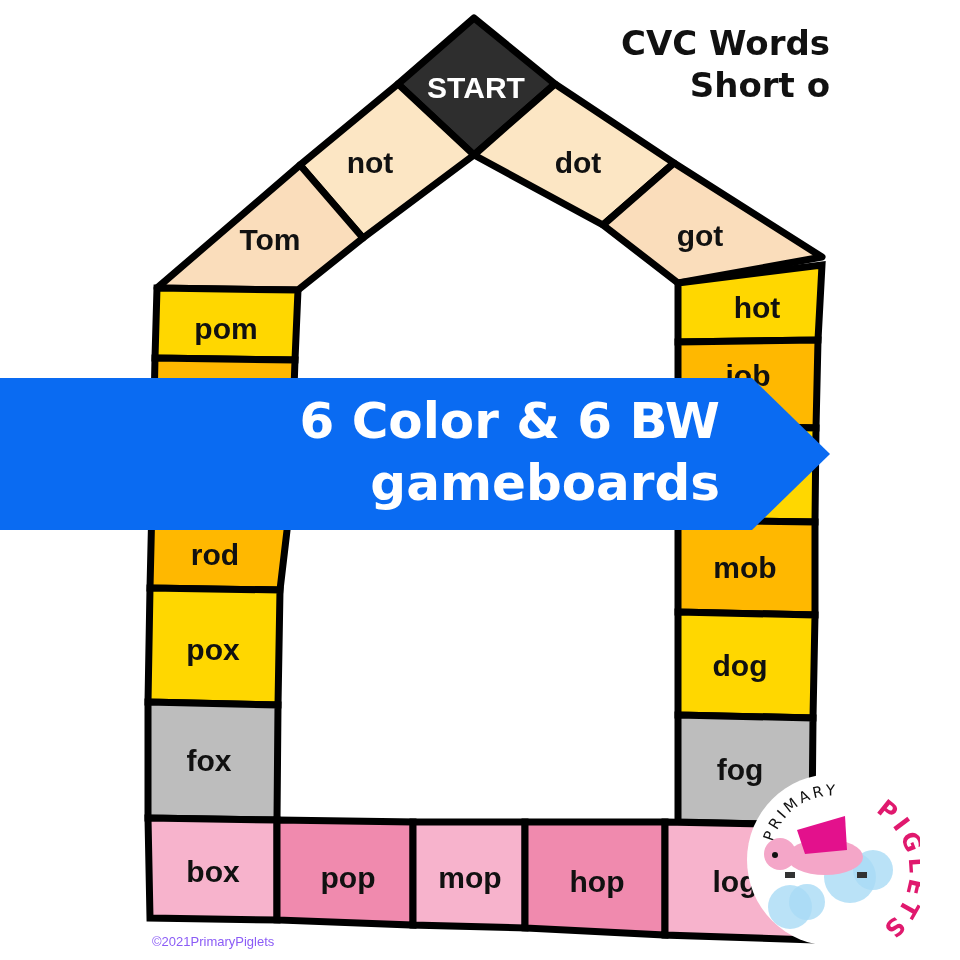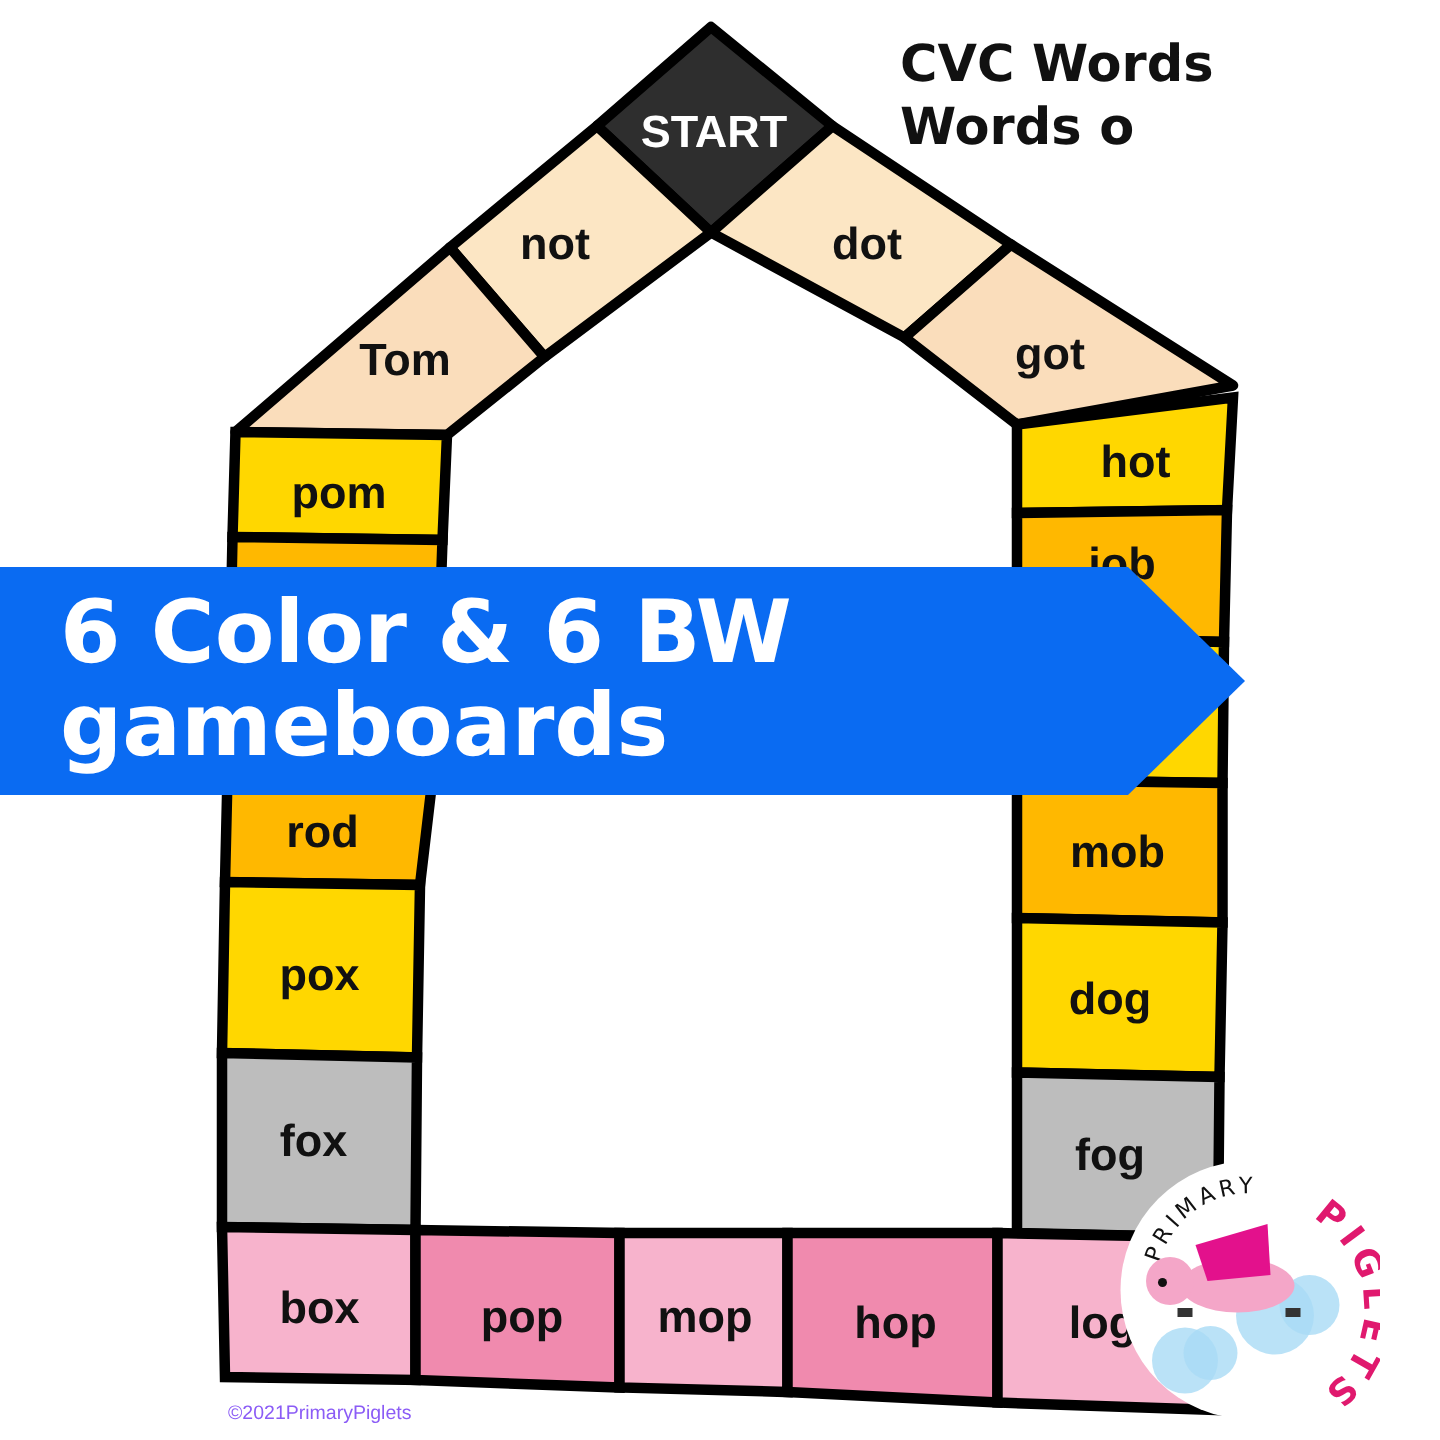--- a/index.html
+++ b/index.html
@@ -1,21 +1,21 @@
 <!DOCTYPE html>
 <html><head>
 <meta charset="utf-8">
 <style>
   html,body{margin:0;padding:0;background:#fff;}
   body{width:960px;height:960px;position:relative;overflow:hidden;font-family:"Liberation Sans",sans-serif;}
   svg.board{position:absolute;left:0;top:0;}
   .word{font-family:"Liberation Sans",sans-serif;font-weight:bold;font-size:30px;fill:#111;text-anchor:middle;dominant-baseline:middle;}
-  .title{position:absolute;left:600px;top:22px;width:230px;text-align:left;font-family:"DejaVu Sans",sans-serif;font-weight:bold;font-size:34px;line-height:42px;color:#111;}
+  .title{position:absolute;left:600px;top:22px;width:230px;text-align:right;font-family:"DejaVu Sans",sans-serif;font-weight:bold;font-size:34px;line-height:42px;color:#111;}
   .banner{position:absolute;left:0;top:378px;width:830px;height:152px;}
-  .banner-text{position:absolute;left:40px;top:390px;width:680px;text-align:left;color:#fff;font-family:"DejaVu Sans",sans-serif;font-weight:bold;font-size:58px;line-height:62px;}
+  .banner-text{position:absolute;left:40px;top:390px;width:680px;text-align:right;color:#fff;font-family:"DejaVu Sans",sans-serif;font-weight:bold;font-size:50px;line-height:62px;}
   .copyright{position:absolute;left:152px;top:934px;font-size:13px;color:#8b5cf6;font-family:"Liberation Sans",sans-serif;}
   .logo{position:absolute;left:745px;top:772px;width:175px;height:175px;}
 </style>
 </head>
 <body>
 
 <svg class="board" width="960" height="960" viewBox="0 0 960 960">
 
   <polygon points="474,18 555,84 474,155 398,84" fill="#2E2E2E" stroke="#000" stroke-width="7" stroke-linejoin="round"></polygon>
   <polygon points="398,84 474,155 363,238 300,165" fill="#FCE6C4" stroke="#000" stroke-width="7" stroke-linejoin="round"></polygon>
@@ -61,21 +61,21 @@
 
   <text class="word" x="213" y="874">box</text>
   <text class="word" x="348" y="880">pop</text>
   <text class="word" x="470" y="880">mop</text>
   <text class="word" x="597" y="884">hop</text>
   <text class="word" x="735" y="884">log</text>
 </svg>
 
 <div class="title">
   <div>CVC Words</div>
-  <div>Words o</div>
+  <div>Short o</div>
 </div>
 
 <svg class="banner" viewBox="0 0 830 152">
   <polygon points="0,0 752,0 830,76 752,152 0,152" fill="#0A6BF2"></polygon>
 </svg>
 <div class="banner-text">
   <div>6 Color &amp; 6 BW</div>
   <div>gameboards</div>
 </div>
 

